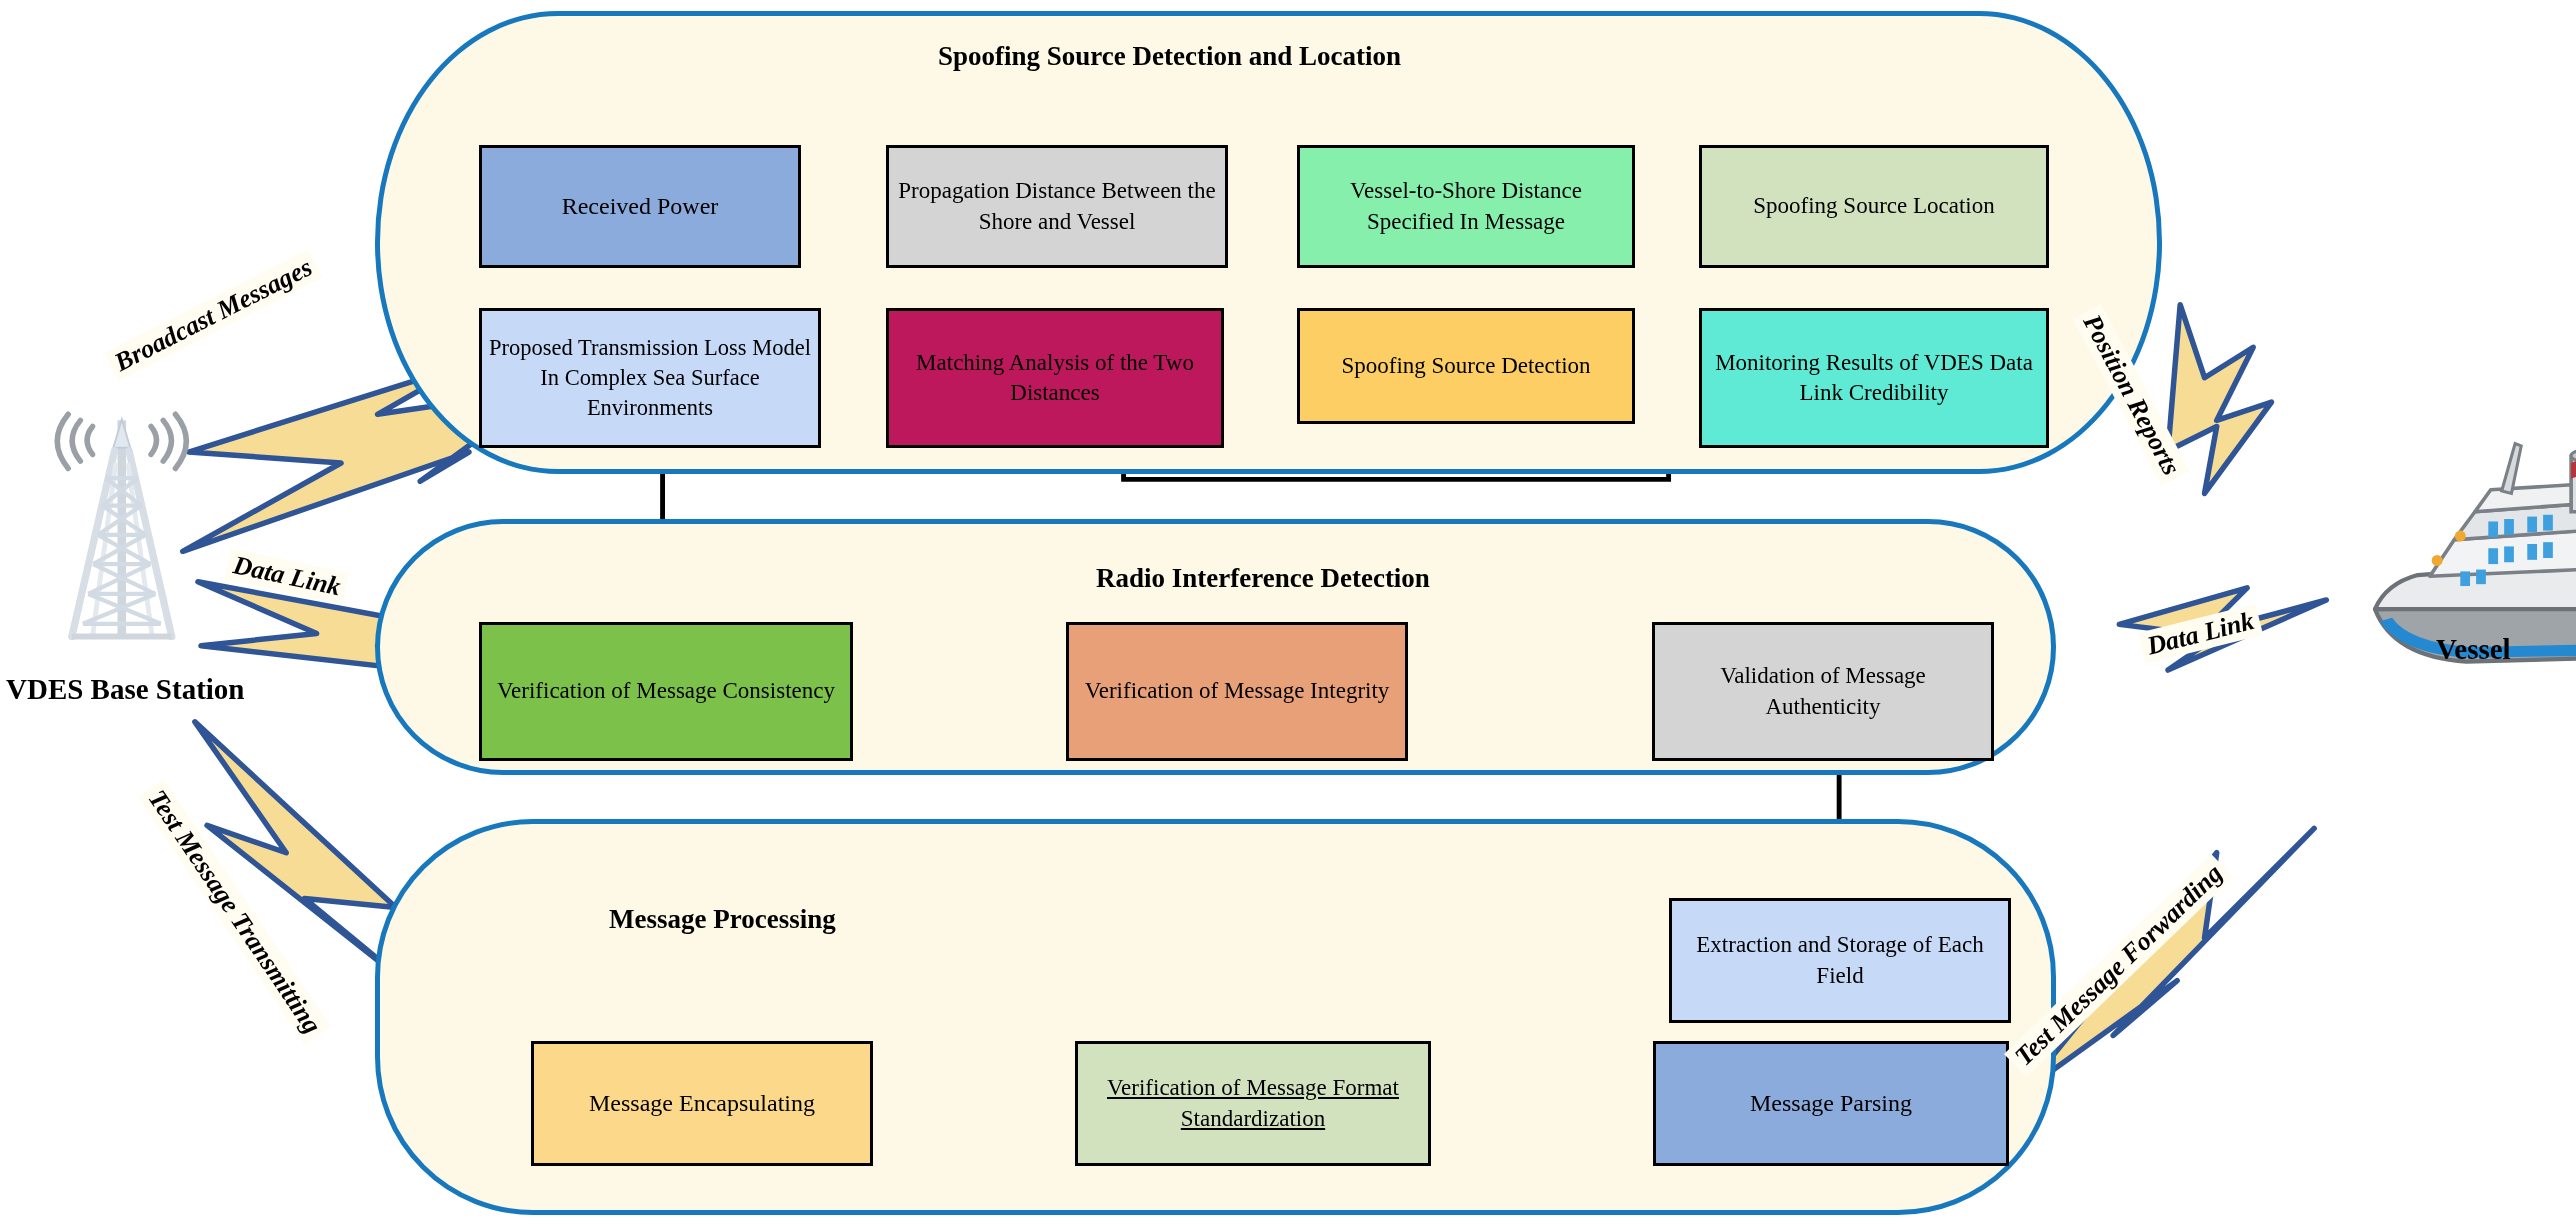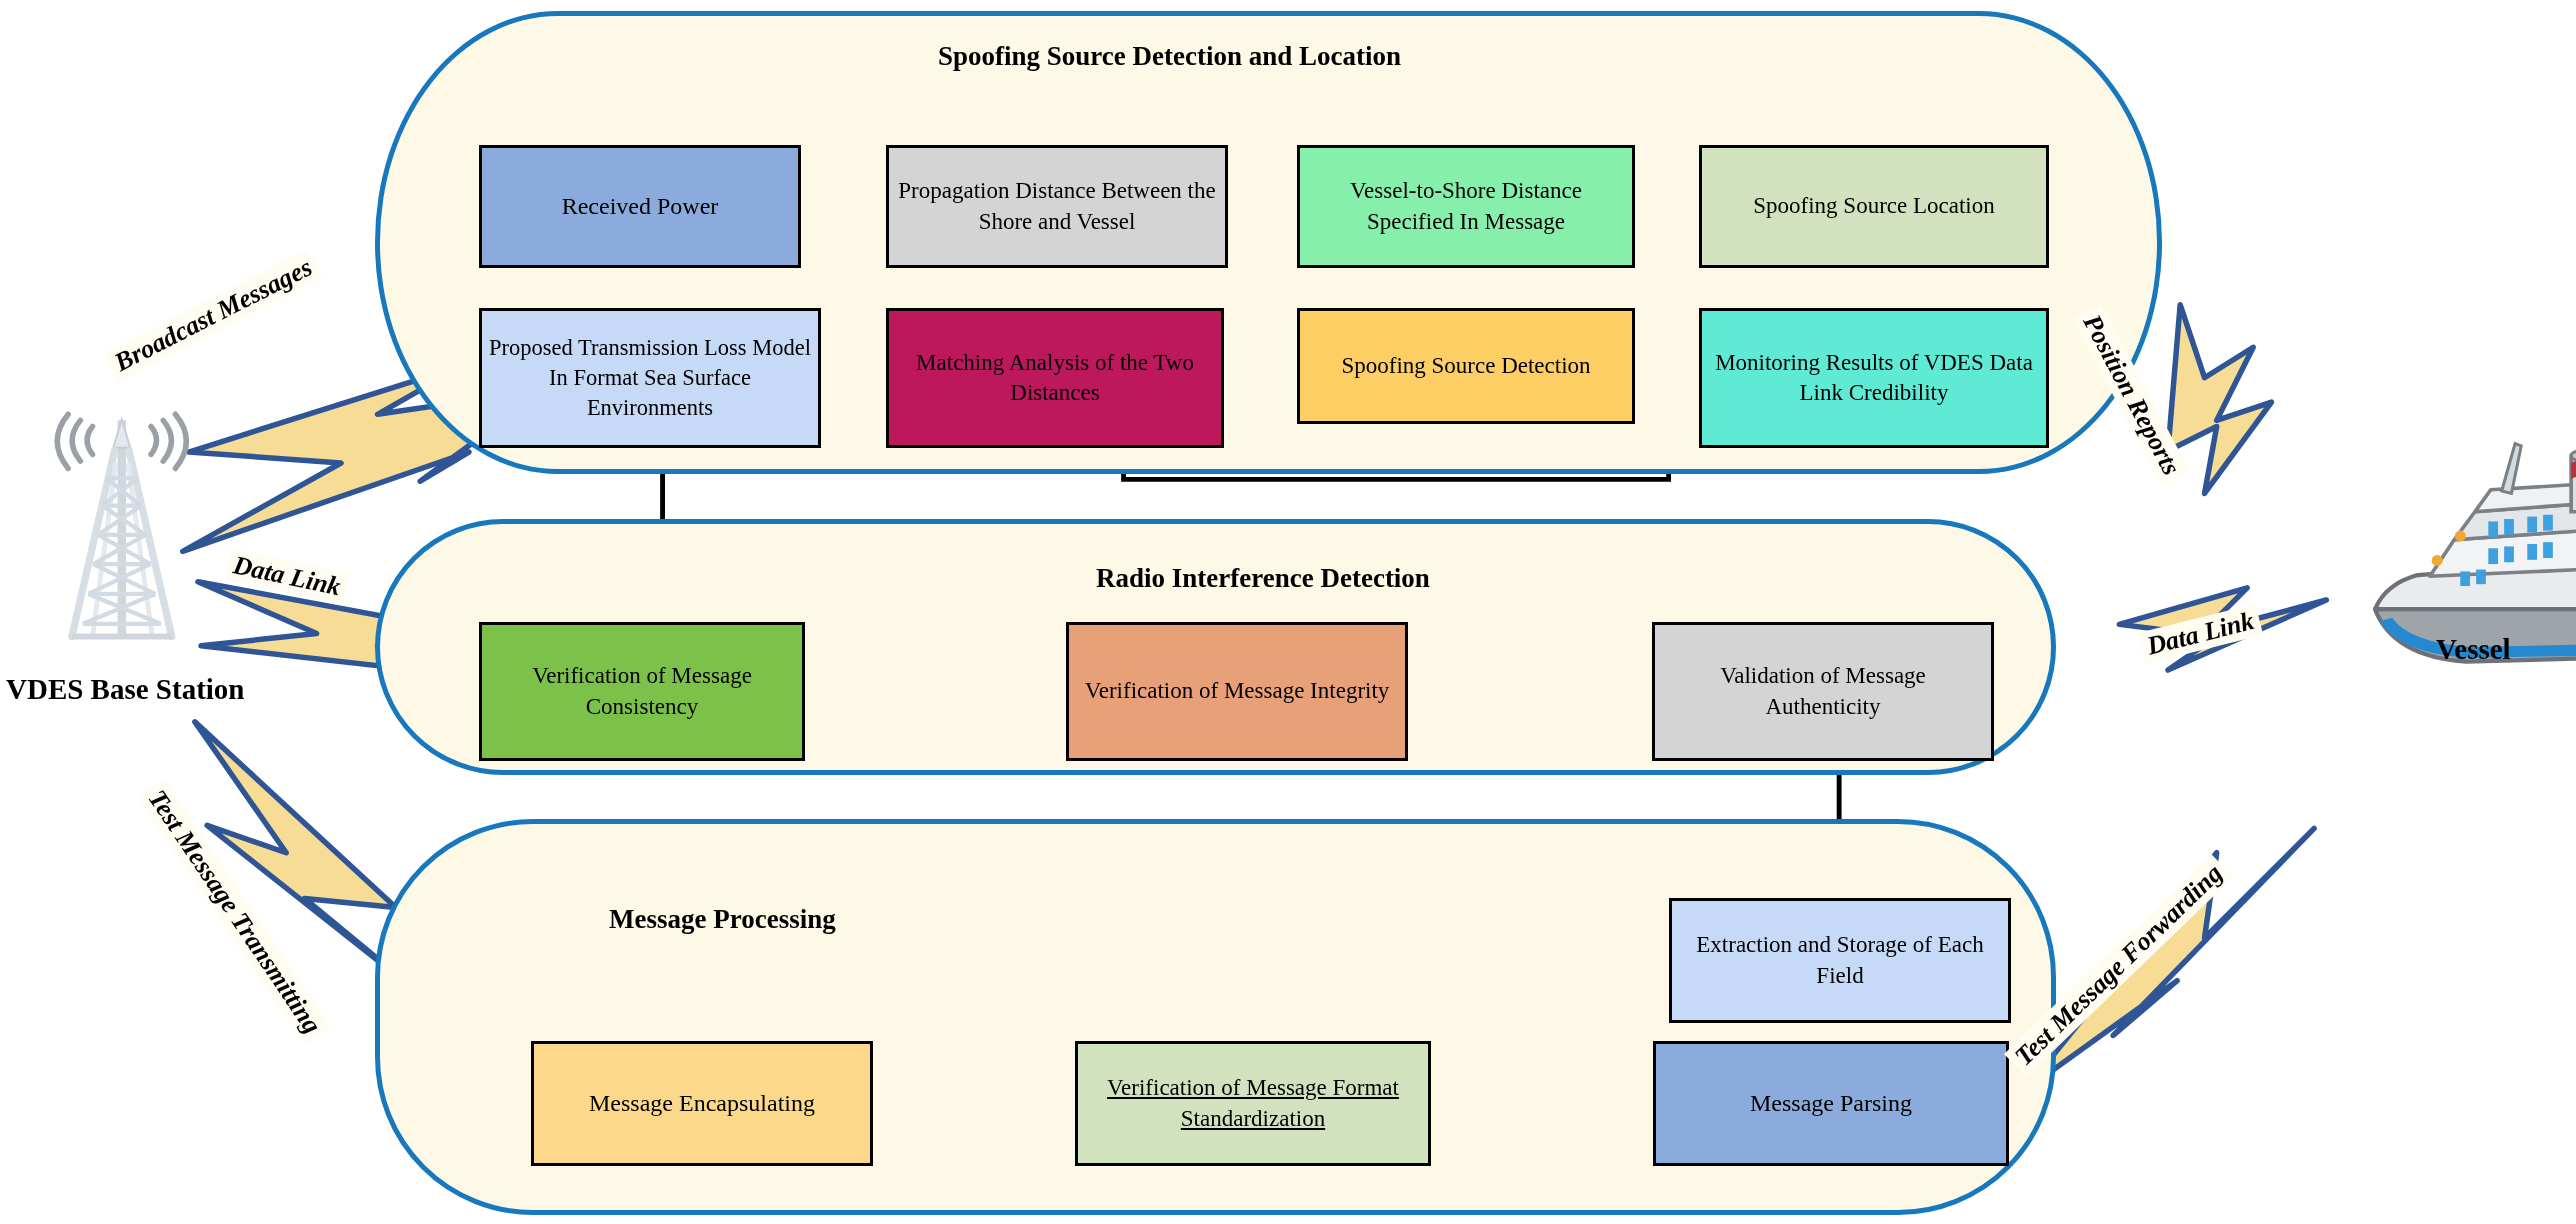--- a/index.html
+++ b/index.html
@@ -148,36 +148,36 @@
 
   <div class="box" style="left:1297px;top:145px;width:338px;height:123px;background:#86efac;font-size:23px;">
     <span>Vessel-to-Shore Distance Specified In Message</span>
   </div>
 
   <div class="box" style="left:1699px;top:145px;width:350px;height:123px;background:#D3E2BE;font-size:23px;">
     <span>Spoofing Source Location</span>
   </div>
 
   <div class="box" style="left:479px;top:308px;width:342px;height:140px;background:#C6D9F7;font-size:22.5px;">
-    <span>Proposed Transmission Loss Model In Format Sea Surface Environments</span>
+    <span>Proposed Transmission Loss Model In Complex Sea Surface Environments</span>
   </div>
 
   <div class="box" style="left:886px;top:308px;width:338px;height:140px;background:#be185d;font-size:23px;">
     <span>Matching Analysis of the Two Distances</span>
   </div>
 
   <div class="box" style="left:1297px;top:308px;width:338px;height:116px;background:#FCCE63;font-size:23px;">
     <span>Spoofing Source Detection</span>
   </div>
 
   <div class="box" style="left:1699px;top:308px;width:350px;height:140px;background:#5eead4;font-size:23px;">
     <span>Monitoring Results of VDES Data Link Credibility</span>
   </div>
 
-  <div class="box" style="left:479px;top:622px;width:326px;height:139px;background:#7CC24A;font-size:23px;">
+  <div class="box" style="left:479px;top:622px;width:374px;height:139px;background:#7CC24A;font-size:23px;">
     <span>Verification of Message Consistency</span>
   </div>
 
   <div class="box" style="left:1652px;top:622px;width:342px;height:139px;background:#D4D4D4;font-size:23px;">
     <span>Validation of Message Authenticity</span>
   </div>
 
   <div class="box" style="left:1066px;top:622px;width:342px;height:139px;background:#E8A078;font-size:23px;">
     <span>Verification of Message Integrity</span>
   </div>

